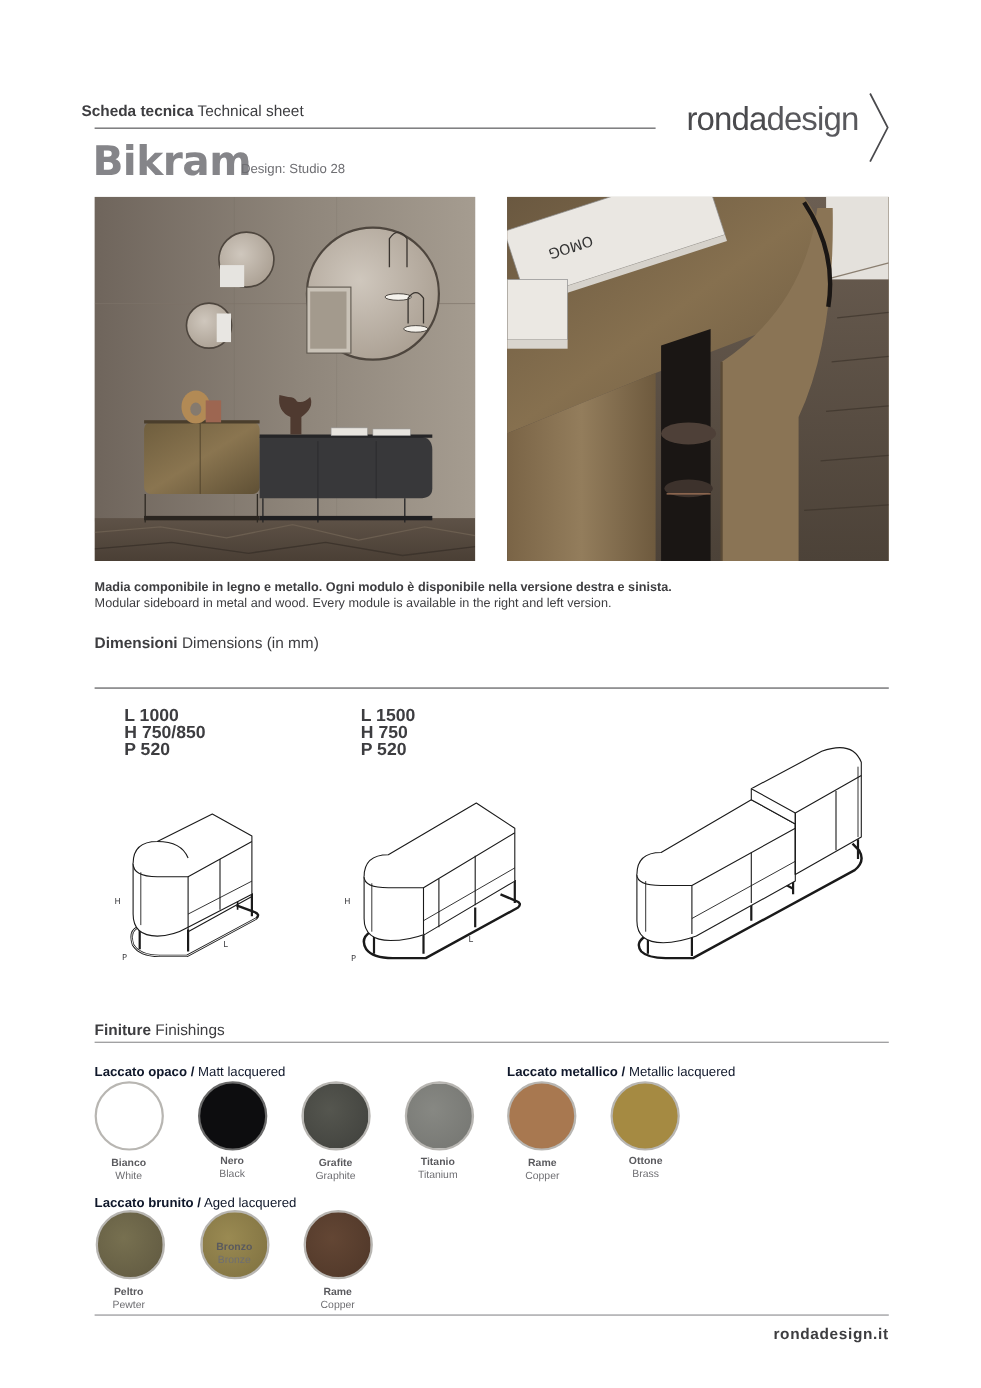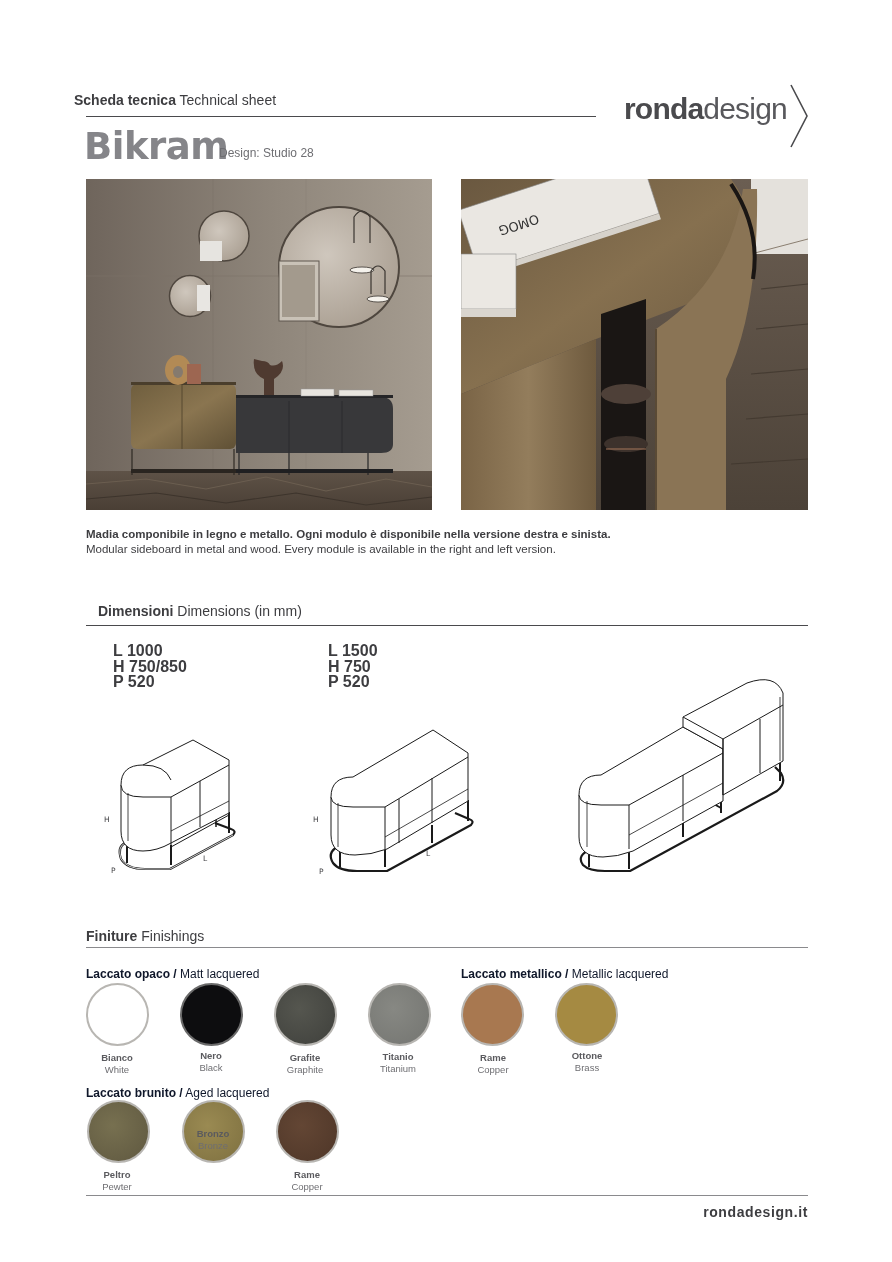--- a/index.html
+++ b/index.html
@@ -7,21 +7,21 @@
   body { position: relative; font-family: "Liberation Sans", "DejaVu Sans", sans-serif; color: #3d3d40; }
   .abs { position: absolute; }
 
   .header-label { left: 74px; top: 92px; font-size: 14px; color: #3d3d40; white-space: nowrap; }
   .header-label b { font-weight: 700; }
   .header-rule { left: 86px; top: 116px; width: 510px; height: 1px; background: #4a4a4d; }
   .title { left: 84px; top: 125px; font-size: 37px; font-weight: 700; color: #858589; letter-spacing: -0.5px; font-family: "DejaVu Sans", sans-serif; }
   .designer { left: 219px; top: 146px; font-size: 12px; color: #6e6e72; }
 
   .logo { left: 624px; top: 92px; font-size: 30px; color: #58585c; letter-spacing: -0.8px; white-space: nowrap; }
-  .logo b { font-weight: 700; color: #4a4a4d; text-align: center; }
+  .logo b { font-weight: 400; color: #4a4a4d; text-align: center; }
   .logo-chevron { left: 789px; top: 84px; }
 
   .photo { top: 179px; height: 331px; overflow: hidden; }
   .photo-1 { left: 86px; width: 346px; background: #8d8378; }
   .photo-2 { left: 461px; width: 347px; background: #7a6a55; }
 
   .desc-it { left: 86px; top: 528px; font-size: 11.5px; font-weight: 700; color: #3d3d40; white-space: nowrap; }
   .desc-en { left: 86px; top: 543px; font-size: 11.5px; color: #3d3d40; white-space: nowrap; }
 
   .section-title { left: 86px; font-size: 14px; color: #3d3d40; white-space: nowrap; }
@@ -178,21 +178,21 @@
       <text x="45" y="38" font-size="13" fill="#333" font-family="DejaVu Sans, sans-serif" transform="rotate(180 62 33)">OMOG</text>
     </g>
     <rect x="0" y="75" width="55" height="55" fill="#ebe8e3" stroke="#888" stroke-width="0.6"></rect>
     <rect x="0" y="130" width="55" height="8" fill="#d9d5ce"></rect>
   </svg>
 </div>
 
 <div class="abs desc-it">Madia componibile in legno e metallo. Ogni modulo è disponibile nella versione destra e sinista.</div>
 <div class="abs desc-en">Modular sideboard in metal and wood. Every module is available in the right and left version.</div>
 
-<div class="abs section-title" style="top: 603px; margin-left: 12px;">
+<div class="abs section-title" style="top: 576px;">
   <b>Dimensioni</b>
   <span>Dimensions (in mm)</span>
 </div>
 <div class="abs section-rule" style="top: 625px;"></div>
 
 <div class="abs dim-spec" style="left: 113px; top: 643px;">
   <div>L 1000</div>
   <div>H 750/850</div>
   <div>P 520</div>
 </div>

